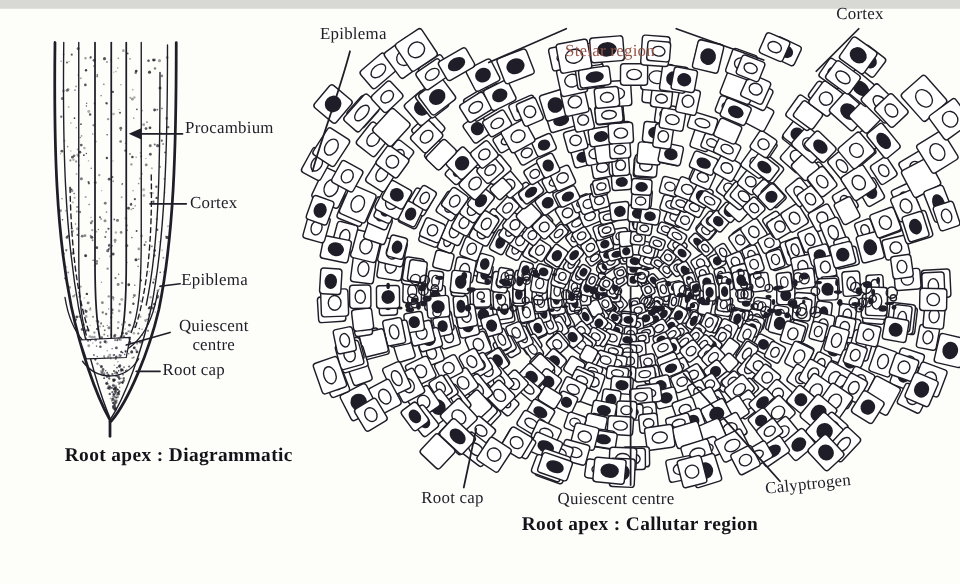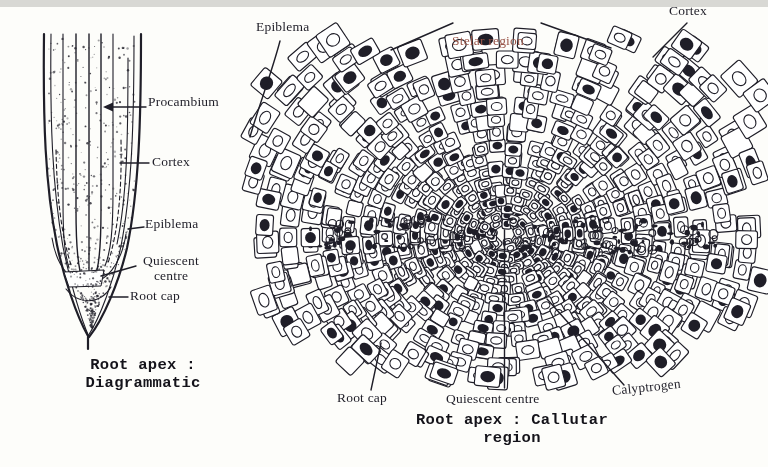--- a/index.html
+++ b/index.html
@@ -3,21 +3,21 @@
 <meta charset="utf-8">
 <style>
   html,body{margin:0;padding:0;background:#fff;}
   .stage{position:relative;width:768px;height:467px;background:var(--paper,#fdfdfa);overflow:hidden;
          font-family:"Liberation Serif",serif;}
   .topstrip{position:absolute;left:0;top:0;width:768px;height:7px;background:var(--strip,#d8d8d4);}
   svg{position:absolute;left:0;top:0;}
   .lbl{position:absolute;font:13.5px/1.1 "Liberation Serif",serif;color:var(--ink,#1f1e28);
        letter-spacing:.2px;white-space:nowrap;}
   .lbl.wrap{white-space:normal;text-align:center;}
-  .cap{position:absolute;font-family:Liberation Mono, monospace;font-weight:bold;font-size:15.5px;
+  .cap{position:absolute;font-family:Liberation Serif, serif;font-weight:bold;font-size:15.5px;
        color:#14131a;text-align:center;letter-spacing:.3px;}
   .maroon{color:var(--stelar,#9a564a);margin-top:33px;}
   .rot{transform:rotate(-6deg);transform-origin:left bottom;}
   
   .ln{fill:none;stroke:var(--ink,#1f1e28);stroke-width:1.4;stroke-linecap:round;}
   .lnt{fill:none;stroke:var(--ink,#1f1e28);stroke-width:1.1;stroke-linecap:round;}
   .lnb{fill:none;stroke:var(--ink,#1f1e28);stroke-width:2.2;stroke-linecap:round;}
   .dash{stroke-dasharray:4 3;}
   .cw{fill:#fff;stroke:var(--ink,#1f1e28);stroke-width:1.15;}
   .nuo{fill:none;stroke:var(--ink,#1f1e28);stroke-width:1.1;}

